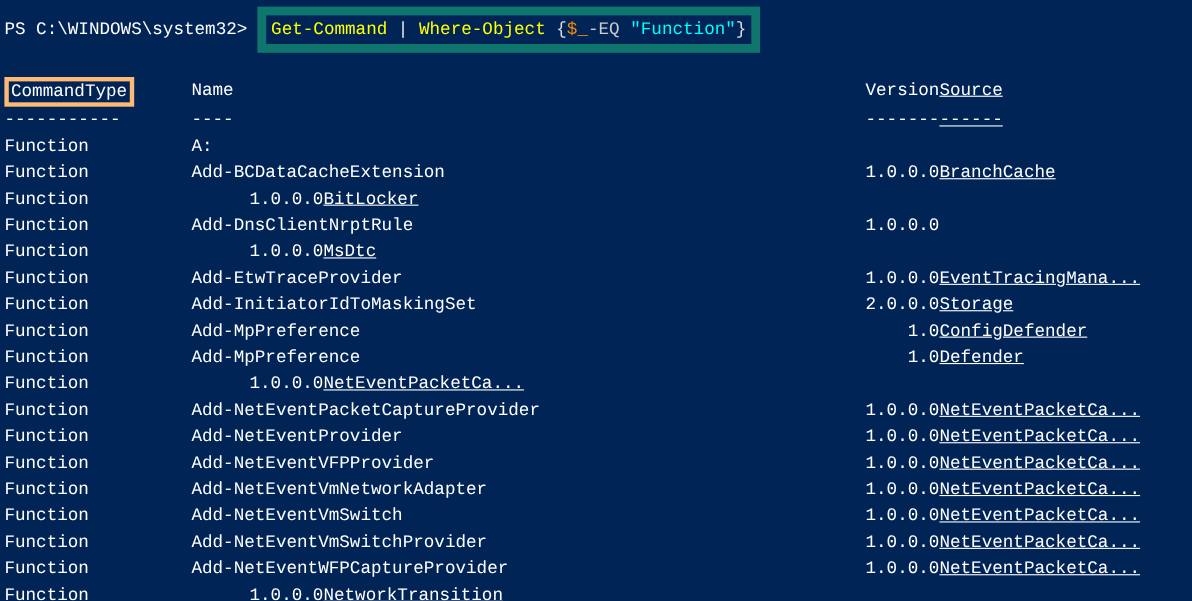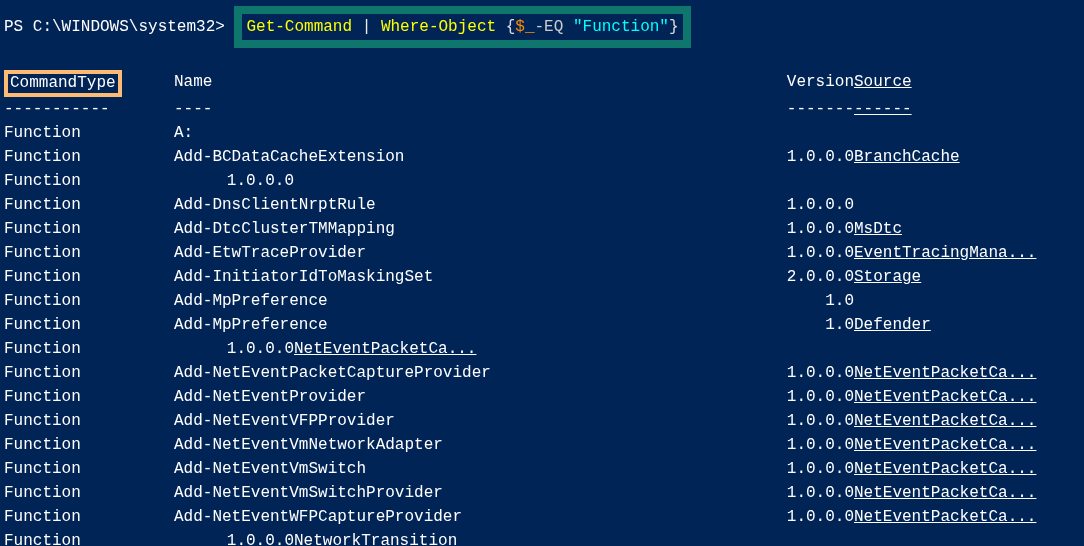--- a/index.html
+++ b/index.html
@@ -85,26 +85,26 @@
   </div>
   <div class="dash-row">
     <span class="col-type">-----------</span>
     <span class="col-name">----</span>
     <span class="col-version">-------</span>
     <span class="col-source">------</span>
   </div>
   <div id="rows-container">
       <div class="data-row"><span class="col-type">Function</span><span class="col-name">A:</span><span class="col-version"></span><span class="col-source"></span></div>
       <div class="data-row"><span class="col-type">Function</span><span class="col-name">Add-BCDataCacheExtension</span><span class="col-version">1.0.0.0</span><span class="col-source">BranchCache</span></div>
-      <div class="data-row"><span class="col-type">Function</span><span class="col-version">1.0.0.0</span></div>
+      <div class="data-row"><span class="col-type">Function</span><span class="col-version">1.0.0.0</span><span class="col-source">BitLocker</span></div>
       <div class="data-row"><span class="col-type">Function</span><span class="col-name">Add-DnsClientNrptRule</span><span class="col-version">1.0.0.0</span></div>
-      <div class="data-row"><span class="col-type">Function</span><span class="col-name">Add-DtcClusterTMMapping</span><span class="col-version">1.0.0.0</span><span class="col-source">MsDtc</span></div>
+      <div class="data-row"><span class="col-type">Function</span><span class="col-version">1.0.0.0</span><span class="col-source">MsDtc</span></div>
       <div class="data-row"><span class="col-type">Function</span><span class="col-name">Add-EtwTraceProvider</span><span class="col-version">1.0.0.0</span><span class="col-source">EventTracingMana...</span></div>
       <div class="data-row"><span class="col-type">Function</span><span class="col-name">Add-InitiatorIdToMaskingSet</span><span class="col-version">2.0.0.0</span><span class="col-source">Storage</span></div>
-      <div class="data-row"><span class="col-type">Function</span><span class="col-name">Add-MpPreference</span><span class="col-version">1.0</span></div>
+      <div class="data-row"><span class="col-type">Function</span><span class="col-name">Add-MpPreference</span><span class="col-version">1.0</span><span class="col-source">ConfigDefender</span></div>
       <div class="data-row"><span class="col-type">Function</span><span class="col-name">Add-MpPreference</span><span class="col-version">1.0</span><span class="col-source">Defender</span></div>
       <div class="data-row"><span class="col-type">Function</span><span class="col-version">1.0.0.0</span><span class="col-source">NetEventPacketCa...</span></div>
       <div class="data-row"><span class="col-type">Function</span><span class="col-name">Add-NetEventPacketCaptureProvider</span><span class="col-version">1.0.0.0</span><span class="col-source">NetEventPacketCa...</span></div>
       <div class="data-row"><span class="col-type">Function</span><span class="col-name">Add-NetEventProvider</span><span class="col-version">1.0.0.0</span><span class="col-source">NetEventPacketCa...</span></div>
       <div class="data-row"><span class="col-type">Function</span><span class="col-name">Add-NetEventVFPProvider</span><span class="col-version">1.0.0.0</span><span class="col-source">NetEventPacketCa...</span></div>
       <div class="data-row"><span class="col-type">Function</span><span class="col-name">Add-NetEventVmNetworkAdapter</span><span class="col-version">1.0.0.0</span><span class="col-source">NetEventPacketCa...</span></div>
       <div class="data-row"><span class="col-type">Function</span><span class="col-name">Add-NetEventVmSwitch</span><span class="col-version">1.0.0.0</span><span class="col-source">NetEventPacketCa...</span></div>
       <div class="data-row"><span class="col-type">Function</span><span class="col-name">Add-NetEventVmSwitchProvider</span><span class="col-version">1.0.0.0</span><span class="col-source">NetEventPacketCa...</span></div>
       <div class="data-row"><span class="col-type">Function</span><span class="col-name">Add-NetEventWFPCaptureProvider</span><span class="col-version">1.0.0.0</span><span class="col-source">NetEventPacketCa...</span></div>
       <div class="data-row"><span class="col-type">Function</span><span class="col-version">1.0.0.0</span><span class="col-source">NetworkTransition</span></div>

